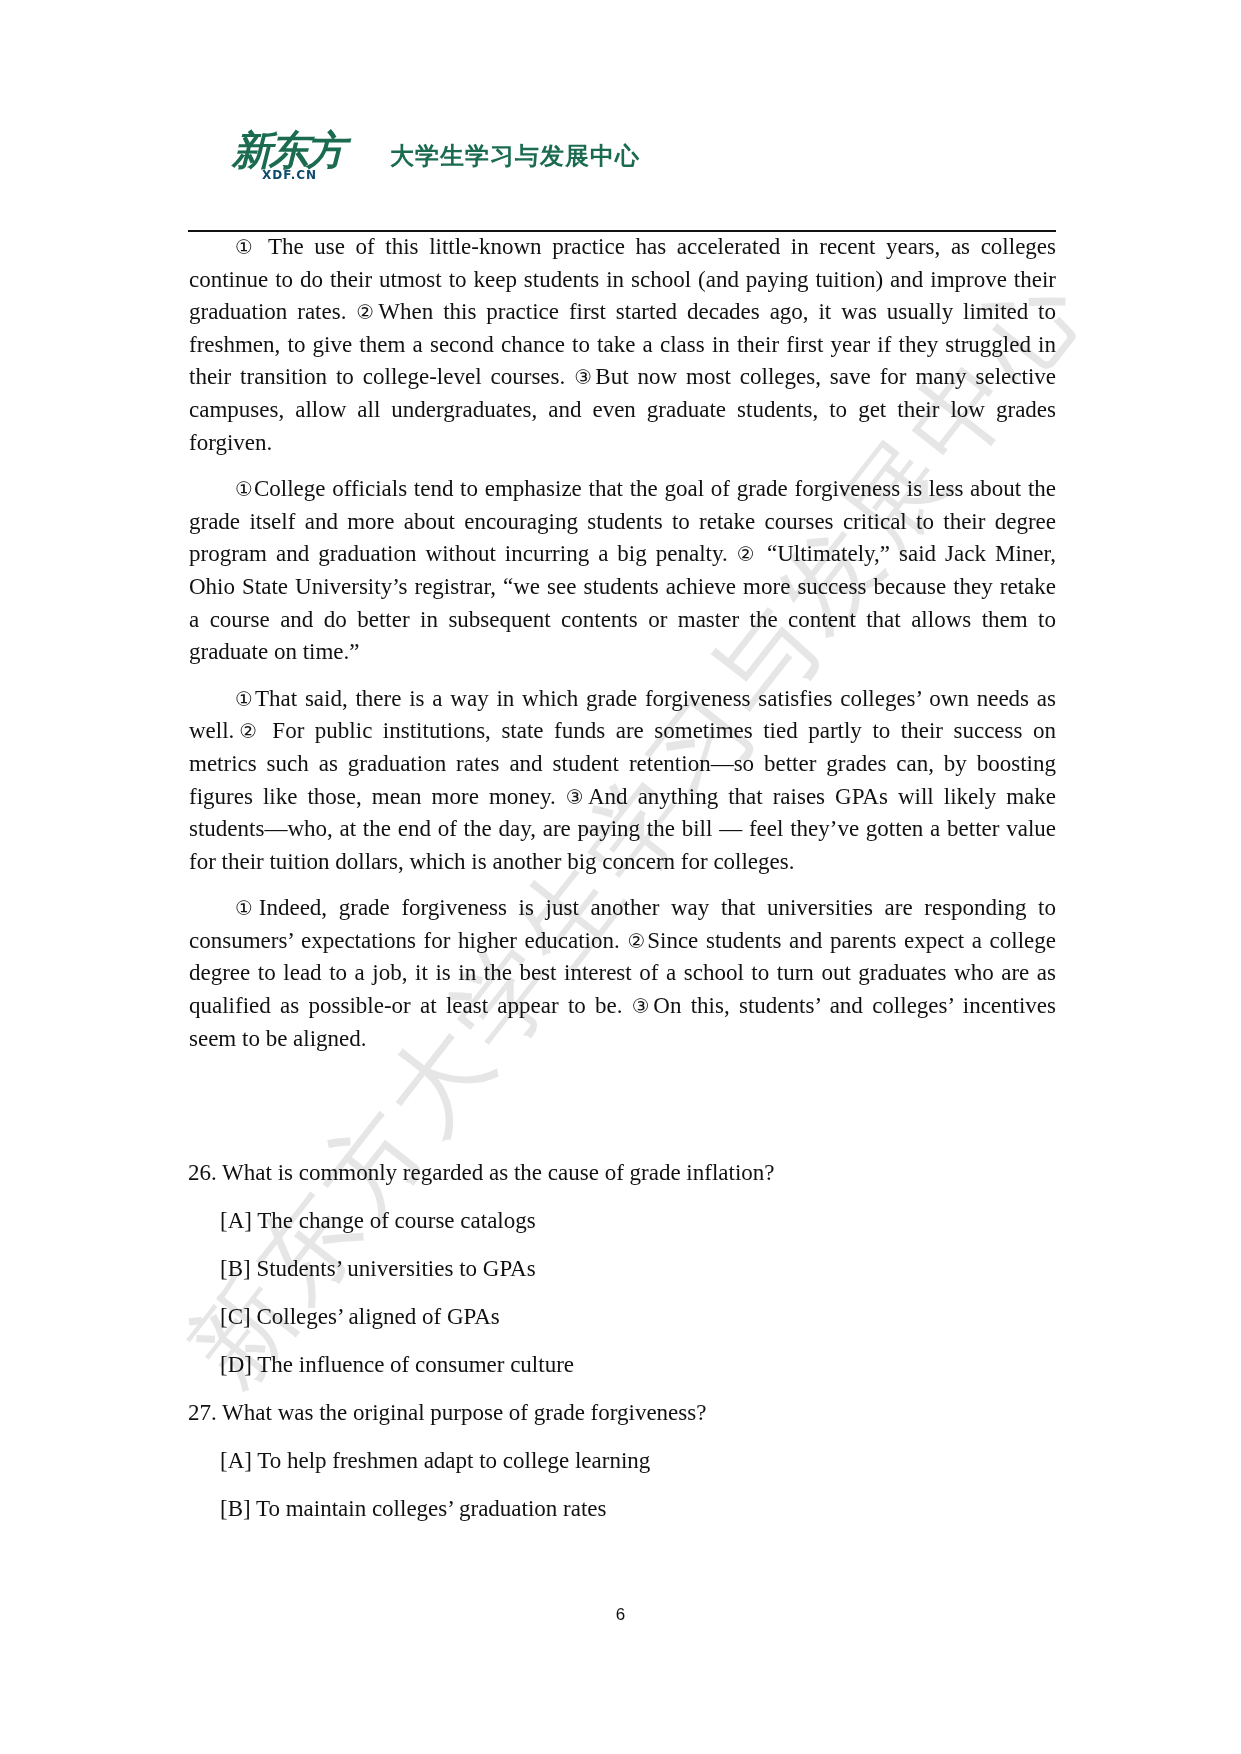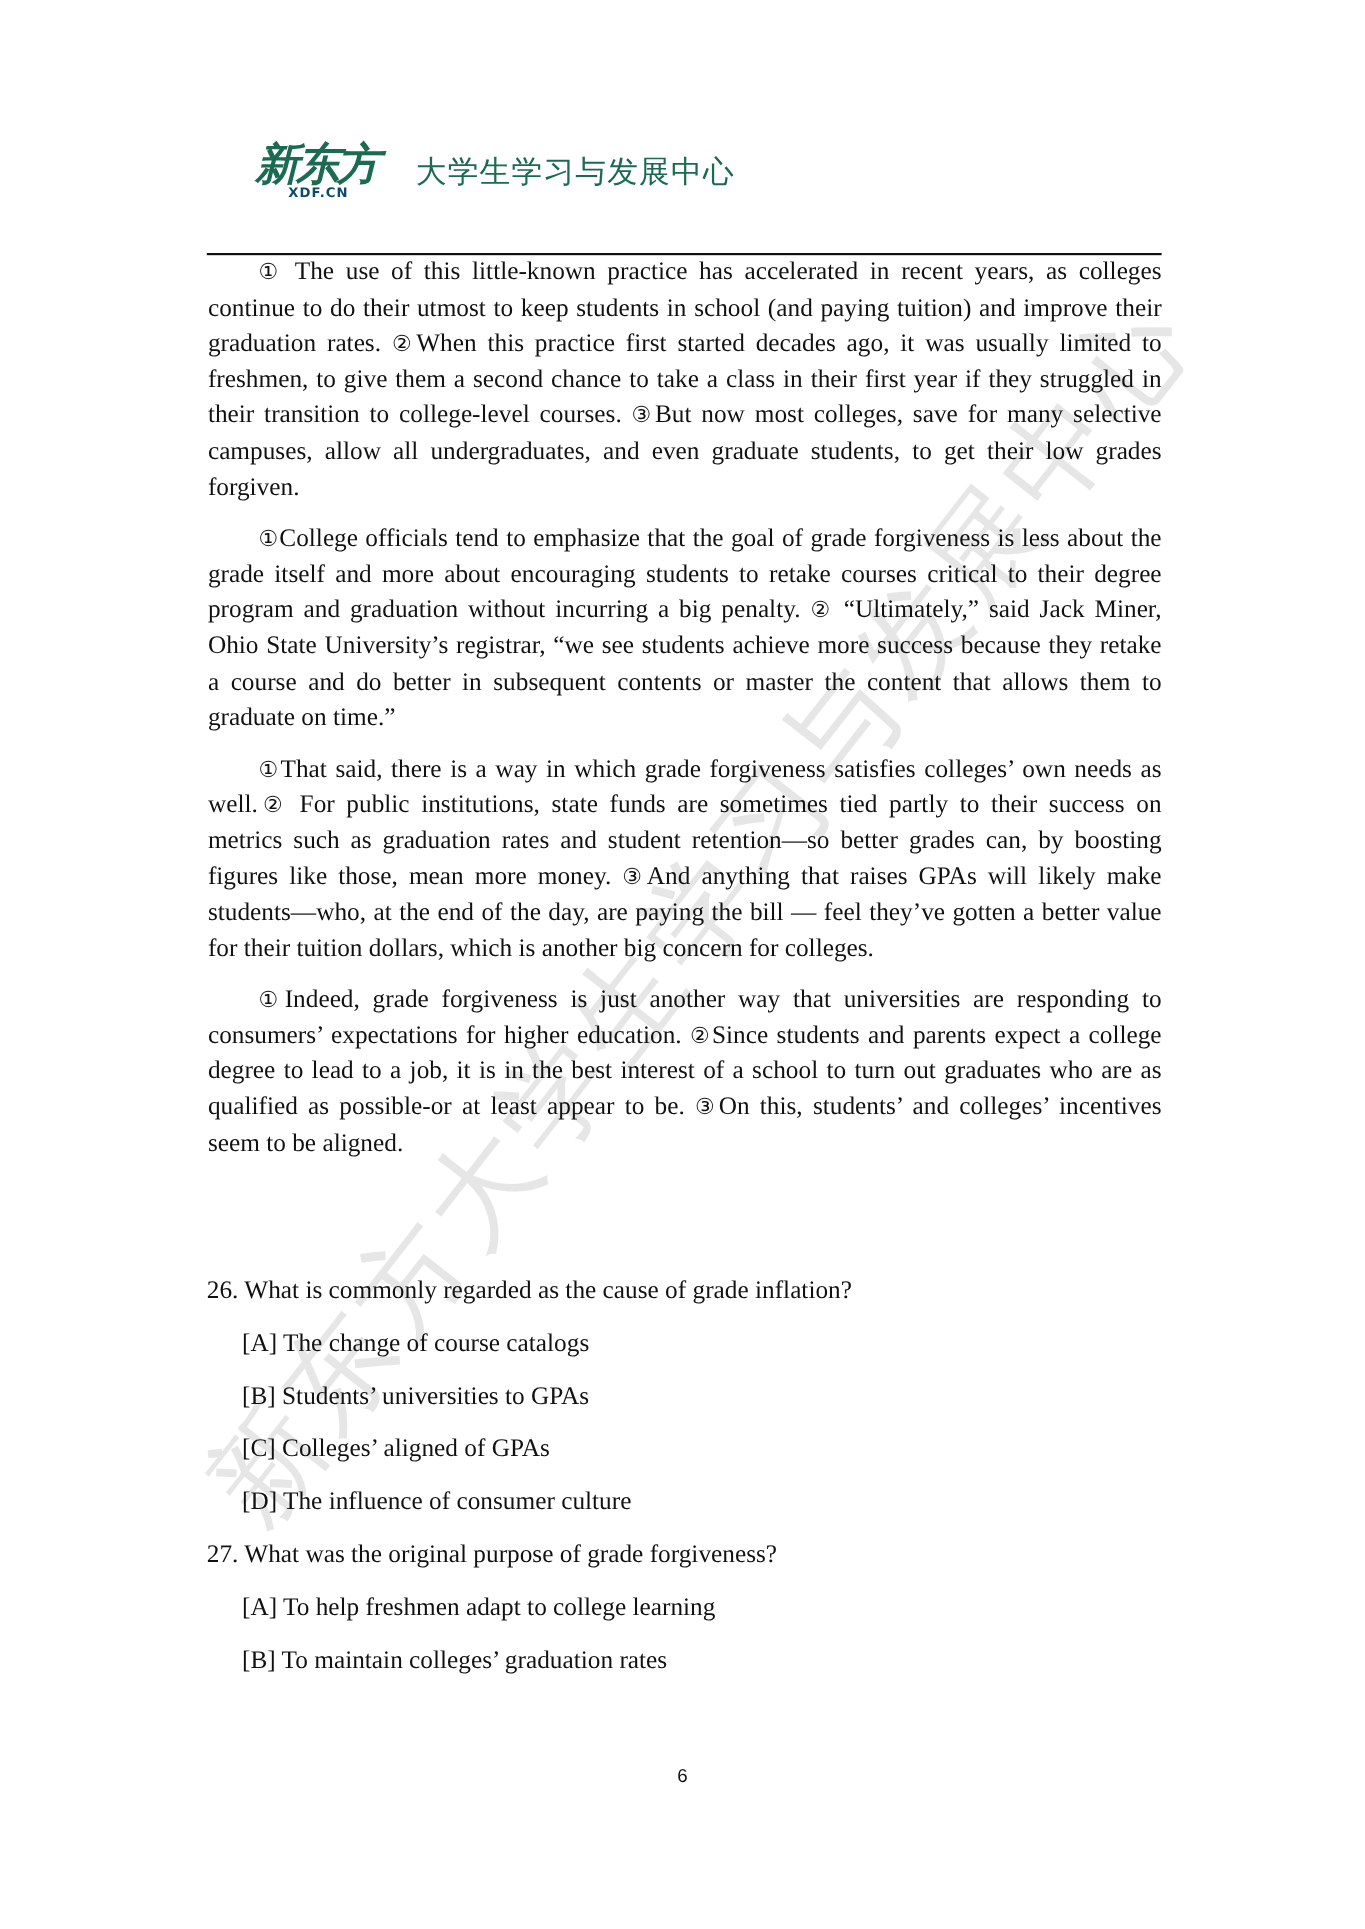--- a/index.html
+++ b/index.html
@@ -4,22 +4,22 @@
   <style>
     html, body { margin: 0; padding: 0; background: #ffffff; }
     body { width: 1241px; height: 1754px; position: relative; overflow: hidden;
            font-family: "Liberation Serif", "DejaVu Serif", serif; color: #111; }
     .header { position: absolute; left: 232px; top: 128px; height: 70px; display: flex; align-items: flex-start; }
     .logo { position: relative; width: 122px; height: 60px; }
     .logo-cn { position: absolute; left: 0; top: 0; font-family: "DejaVu Sans", sans-serif; font-weight: bold;
                font-style: italic; font-size: 40px; letter-spacing: -3px; line-height: 44px; }
     .logo-en { position: absolute; left: 30px; top: 40px; font-family: "DejaVu Sans", sans-serif; font-weight: bold;
                font-size: 12px; letter-spacing: 1px; line-height: 14px; }
-    .center-name { margin-left: 24px; margin-top: 10px; font-family: "DejaVu Sans", sans-serif; font-weight: normal;
-                   font-size: 28px; line-height: 36px; letter-spacing: 1px; }
+    .center-name { margin-left: 36px; margin-top: 10px; font-family: "DejaVu Sans", sans-serif; font-weight: bold;
+                   font-size: 24px; line-height: 36px; letter-spacing: 1px; }
     .rule { position: absolute; left: 188px; width: 868px; top: 230px; height: 0; border-top: 2px solid #111; }
     .content { position: absolute; left: 188px; top: 231px; width: 868px; }
     .para { font-size: 23px; line-height: 32.6px; text-align: justify; margin: 0 0 14px 1px; text-indent: 46px; }
     .circ { font-family: "DejaVu Sans", sans-serif; font-size: 20px; }
     .questions { position: absolute; left: 188px; top: 1157px; width: 868px; font-size: 23px; }
     .q-stem { line-height: 32px; margin: 0 0 16px 0; }
     .q-opt { line-height: 32px; margin: 0 0 16px 32px; }
     .page-num { position: absolute; left: 0; width: 1241px; top: 1605px; text-align: center; font-size: 17px;
                 font-family: "Liberation Sans", sans-serif; }
     .watermark { position: absolute; left: 160px; top: 1330px; transform-origin: 0 0; transform: rotate(-52deg);

